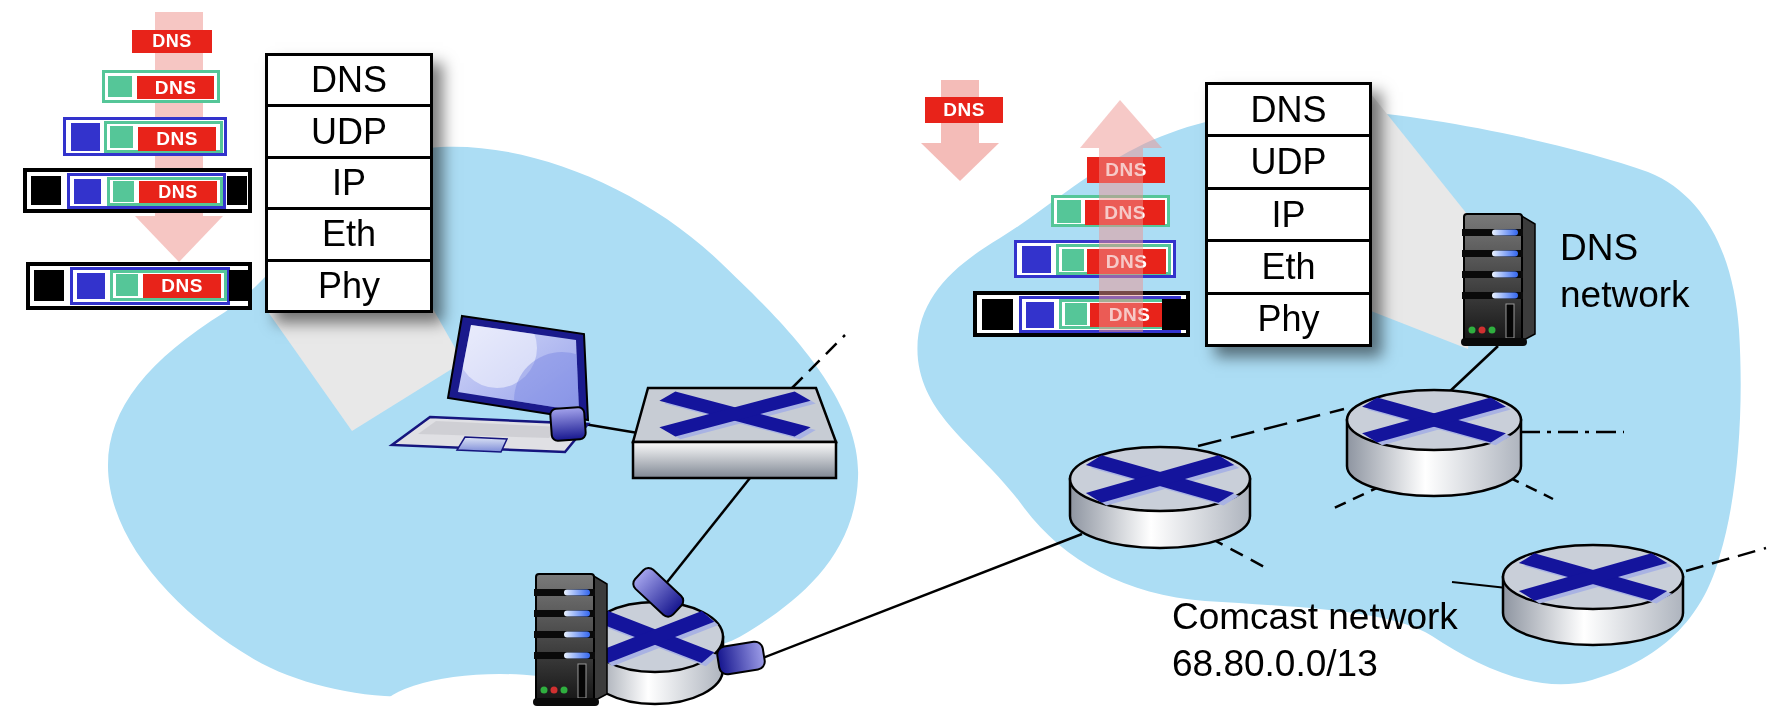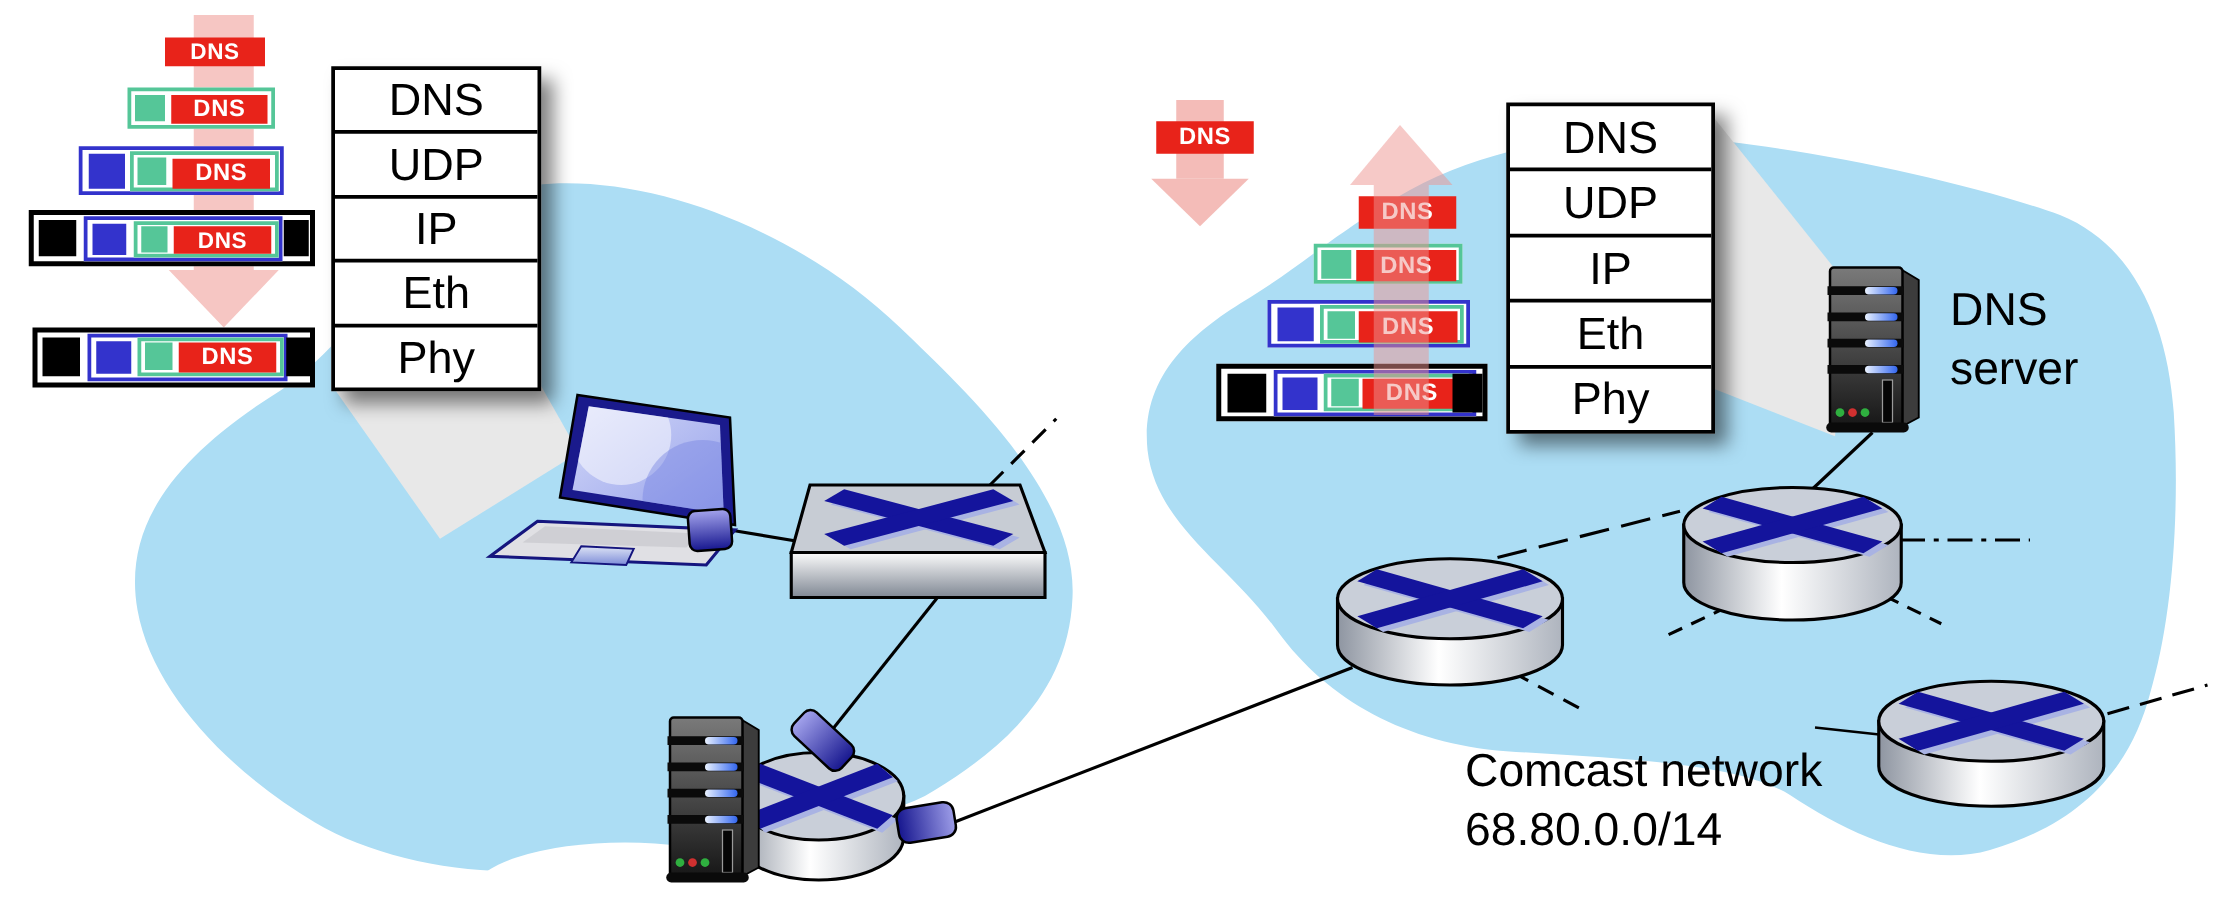--- a/index.html
+++ b/index.html
@@ -268,25 +268,25 @@
 <div class="ptable" style="left:1205px;top:82px;width:167px;height:265px;">
   <div class="prow">DNS</div>
   <div class="prow">UDP</div>
   <div class="prow">IP</div>
   <div class="prow">Eth</div>
   <div class="prow">Phy</div>
 </div>
 
 <div class="biglabel" style="left:1560px;top:224px;">
   <div>DNS</div>
-  <div>server</div>
+  <div>network</div>
 </div>
 <div class="biglabel" style="left:1172px;top:553px;margin-top:40px;">
   <div>Comcast network</div>
-  <div>68.80.0.0/14</div>
+  <div>68.80.0.0/13</div>
 </div>
 
 <svg class="layer" width="1770" height="720" viewBox="0 0 1770 720">
   <g fill="rgba(238,148,143,0.5)">
     <polygon points="1080,148 1162,148 1120,100"></polygon>
     <rect x="1099" y="148" width="44" height="184"></rect>
   </g>
 </svg>
 
 </div>

